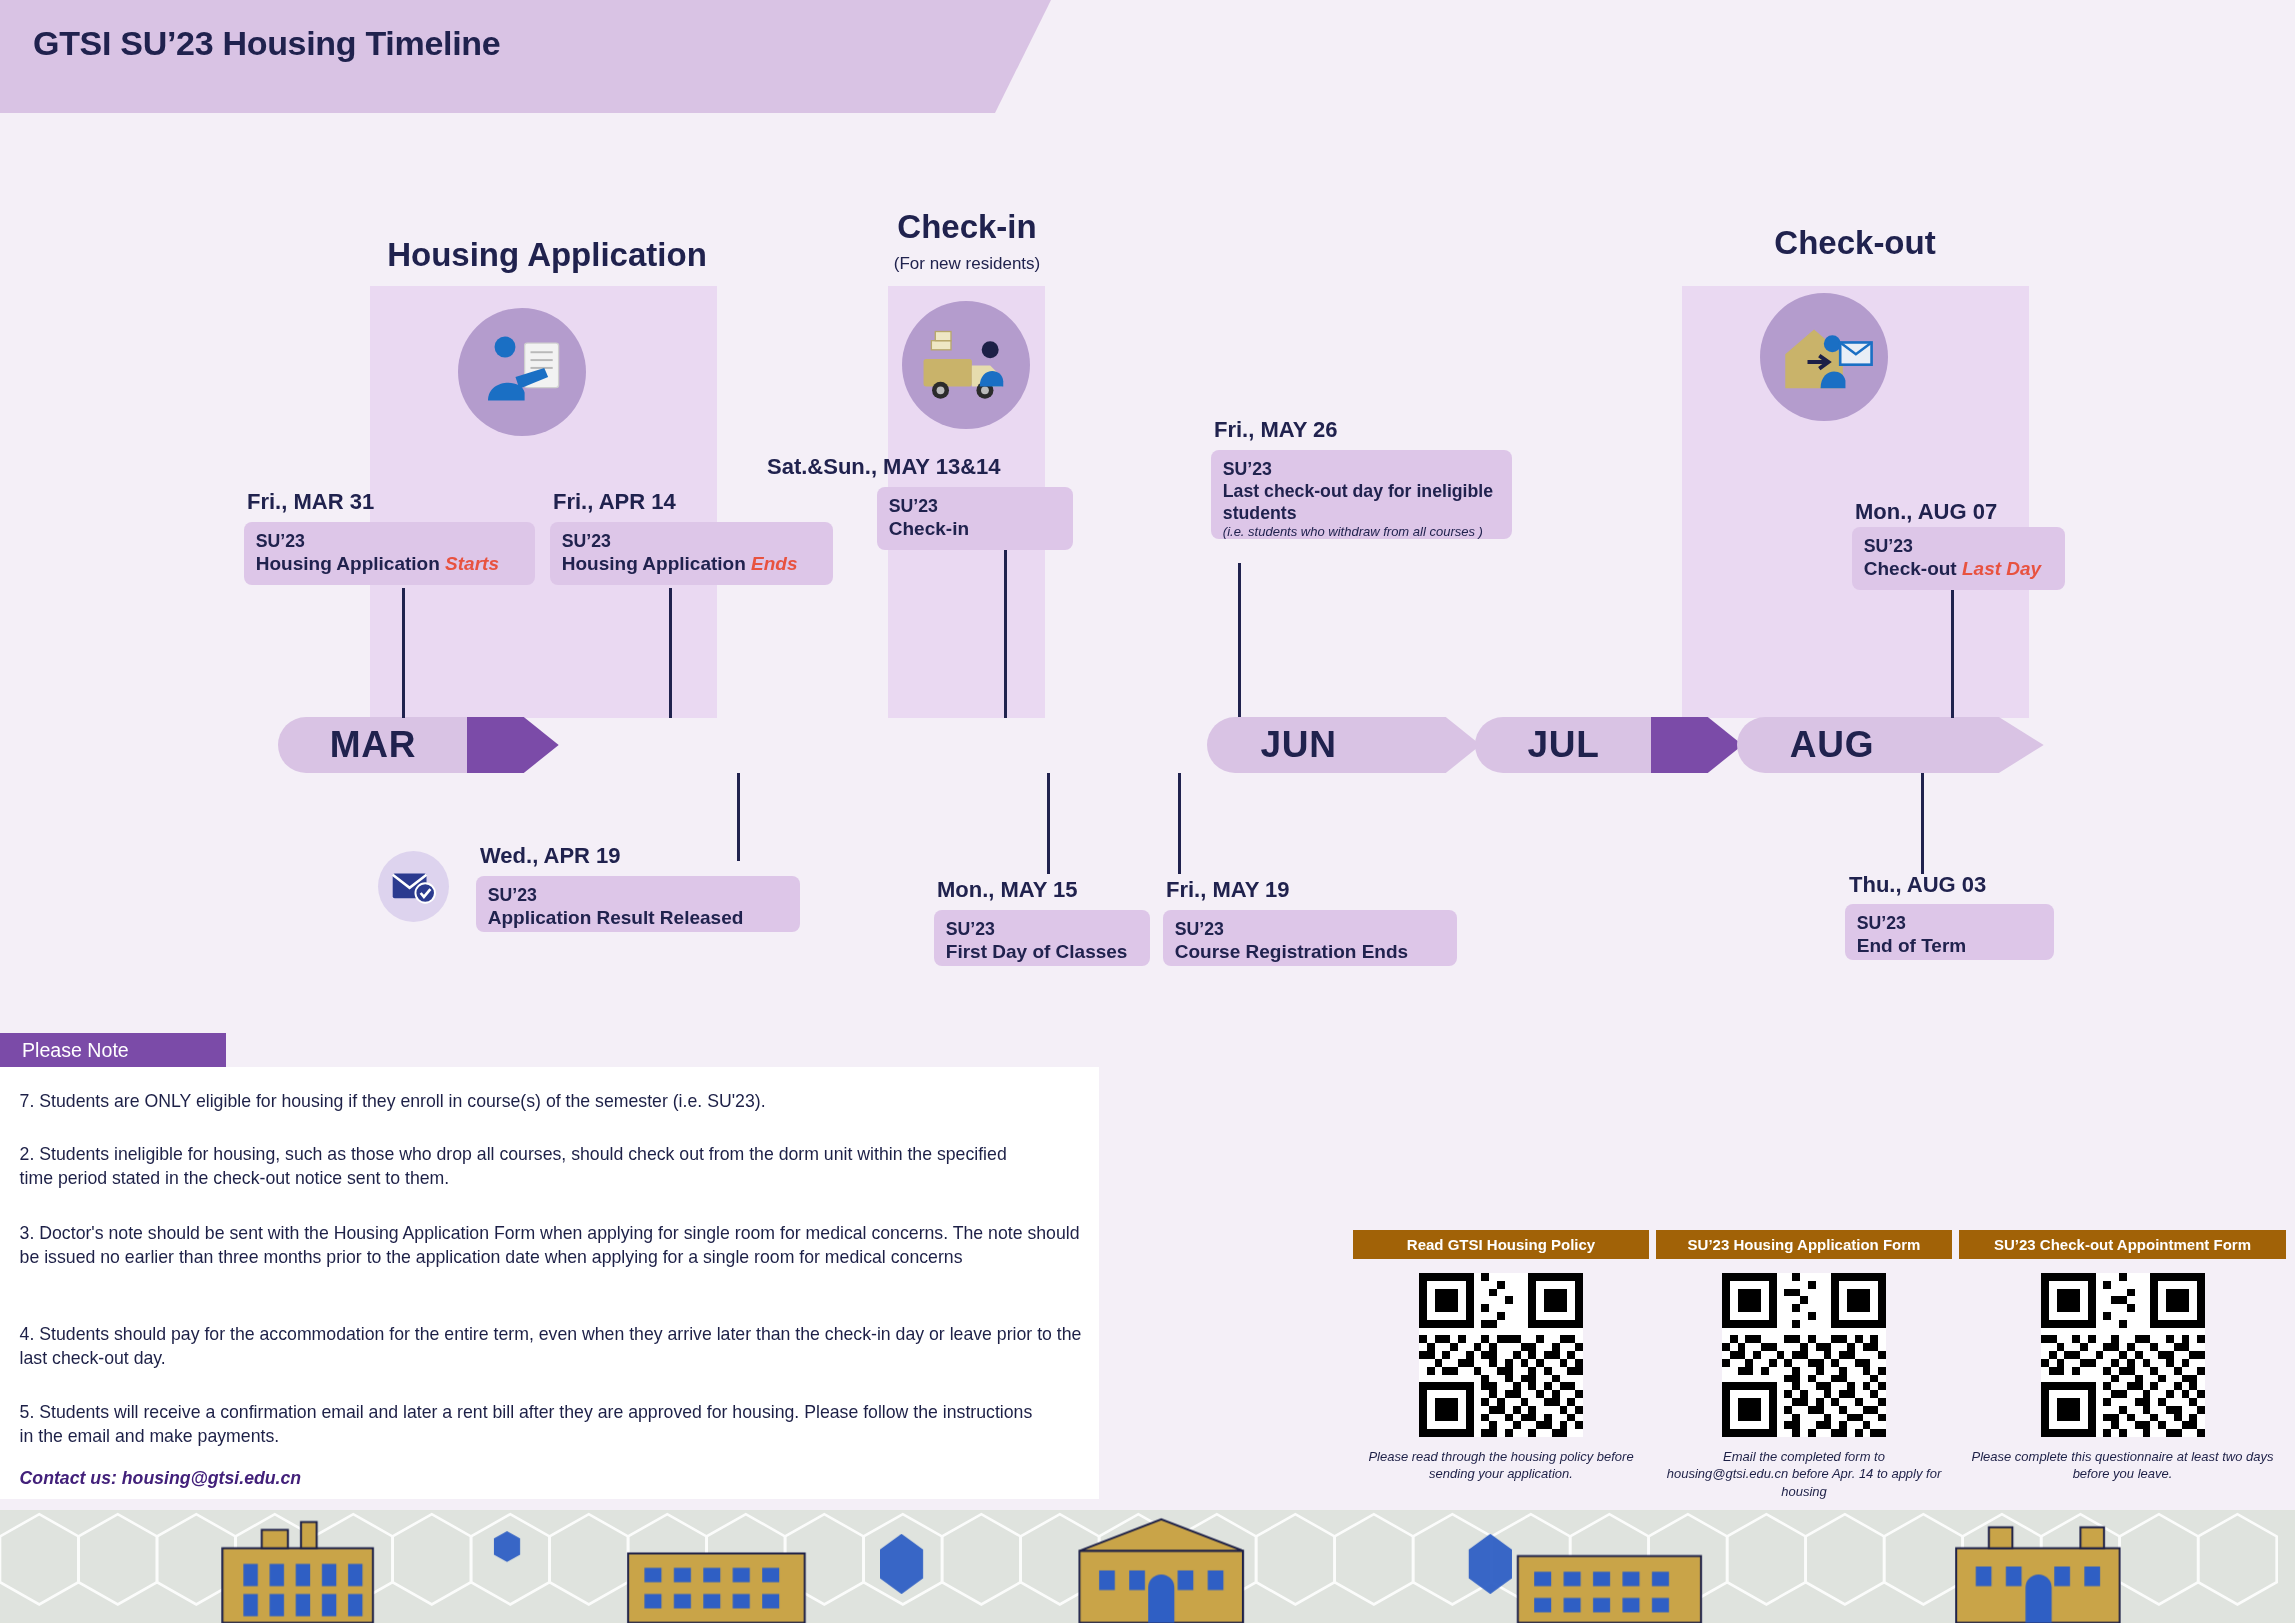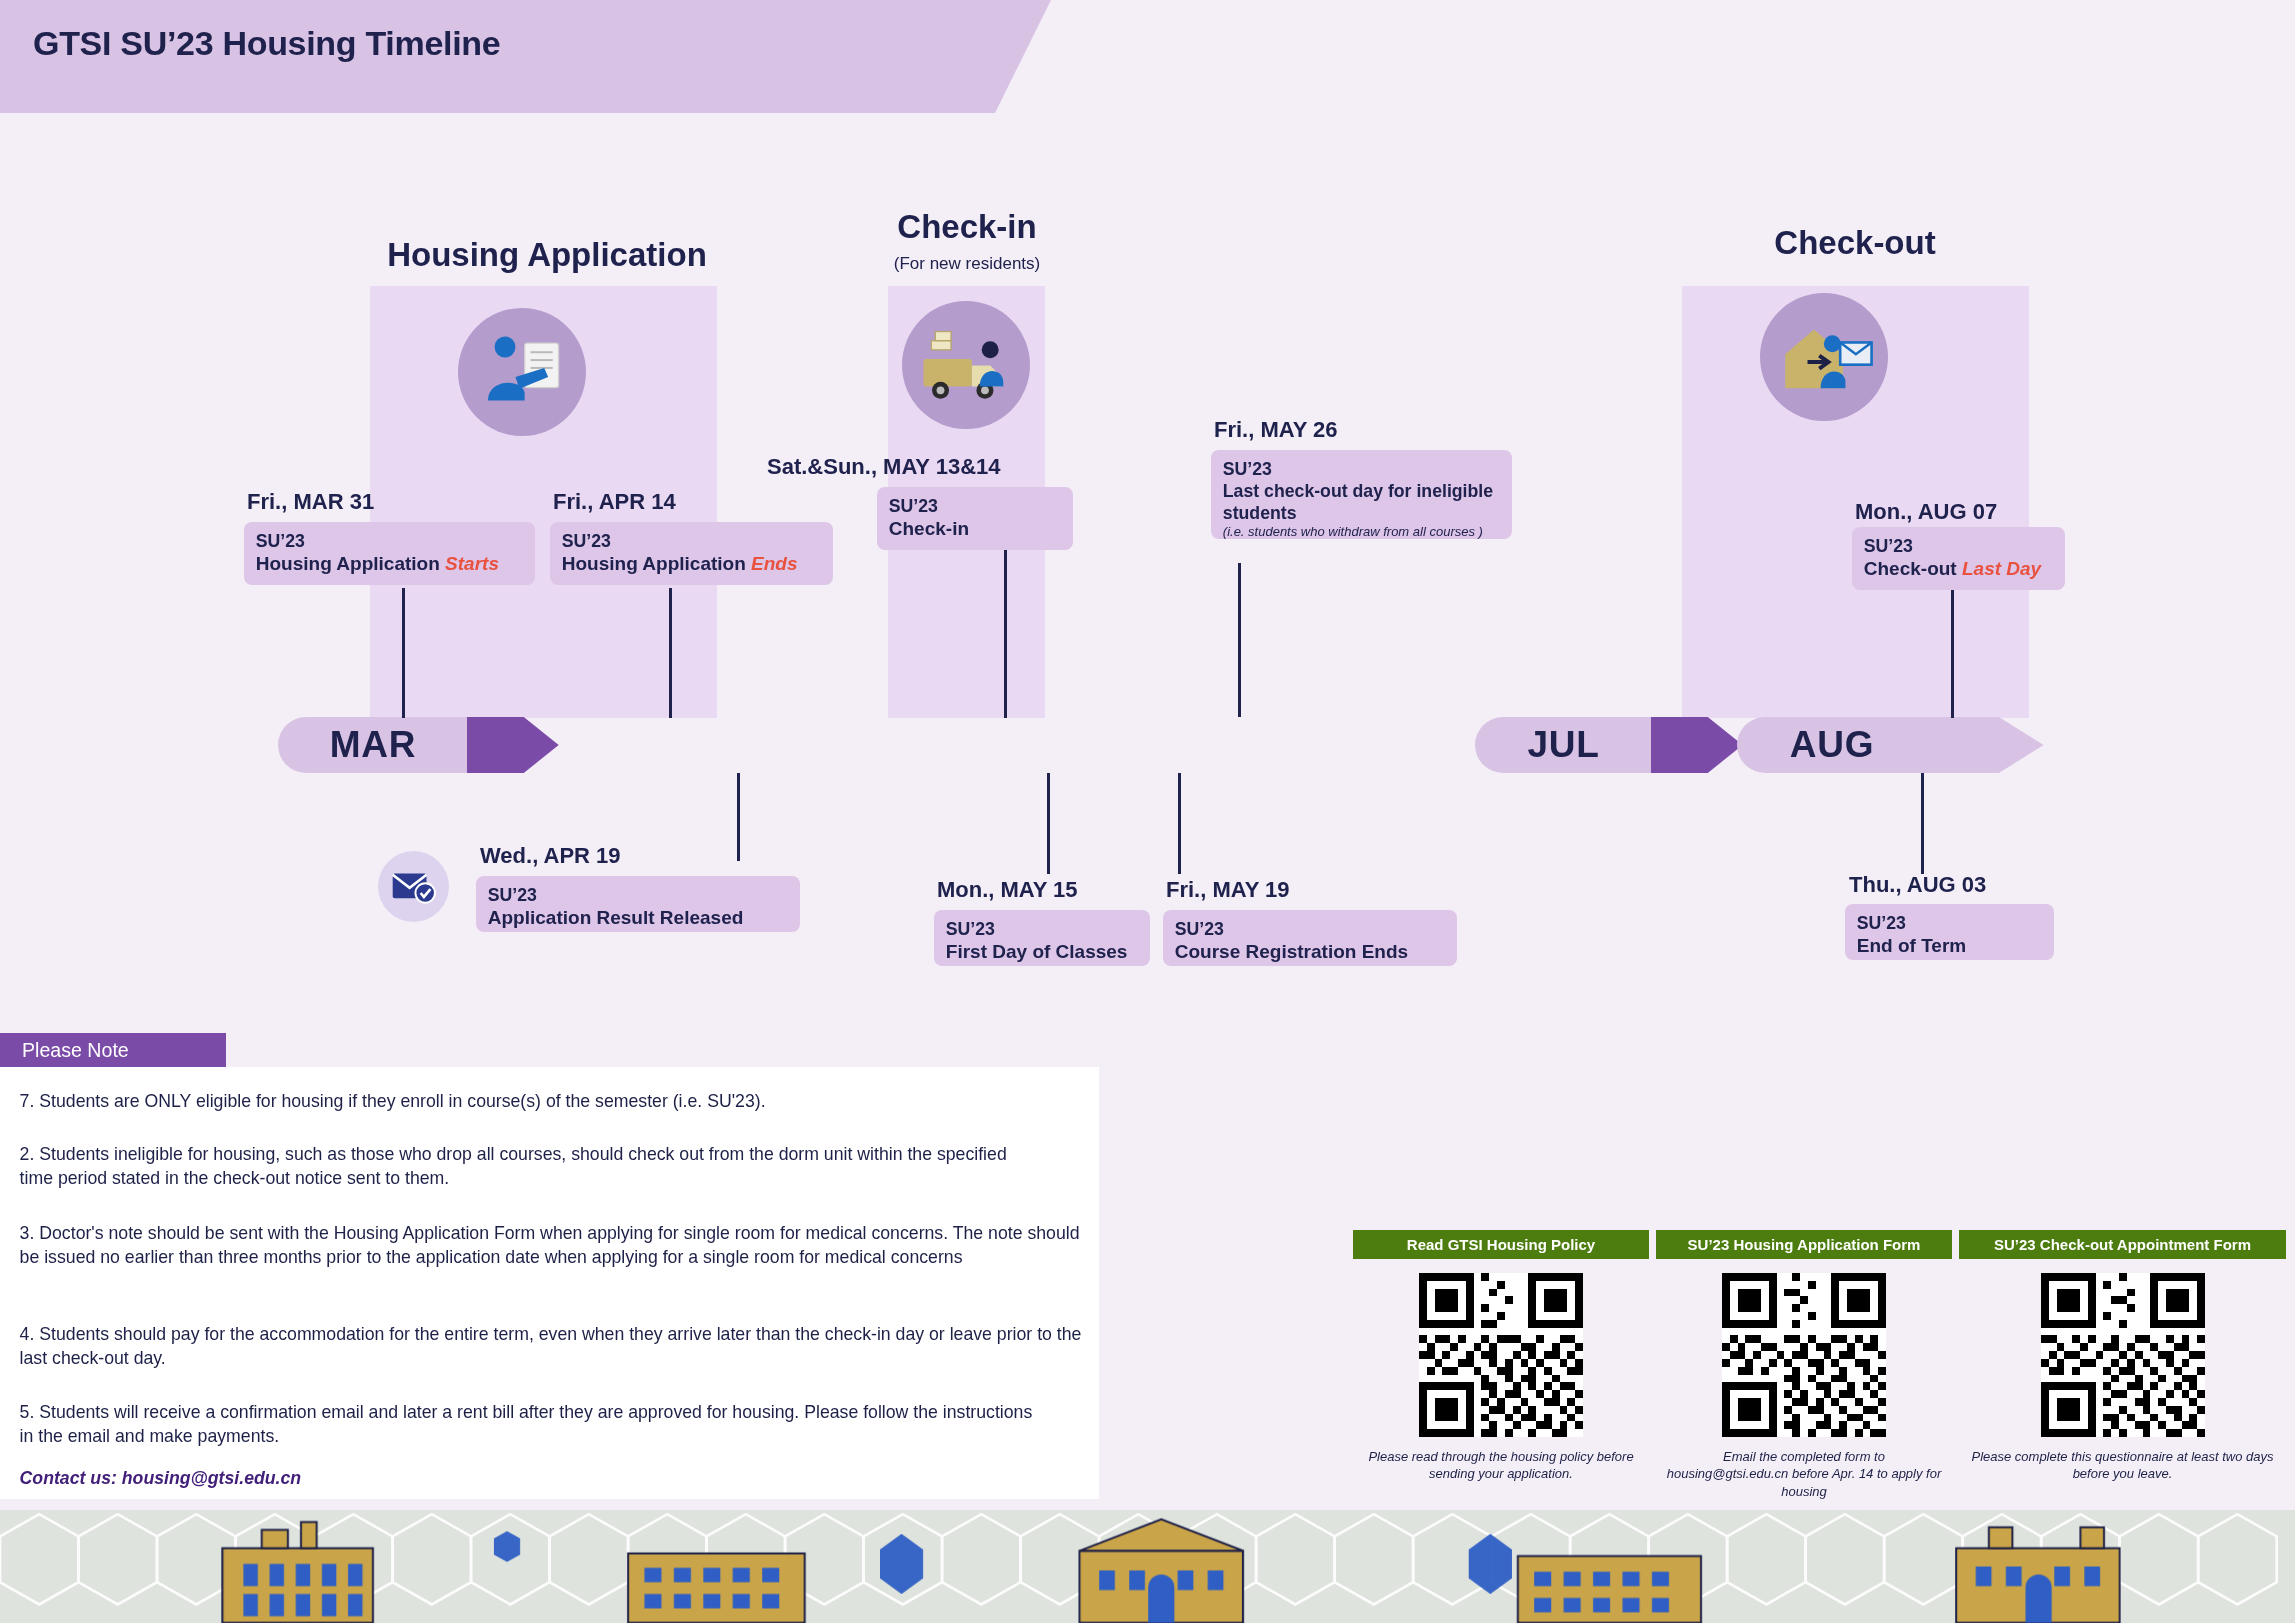--- a/index.html
+++ b/index.html
@@ -87,21 +87,21 @@
     position:absolute;font-size:17.7px;line-height:1.38;color:#1d2047;
   }
   #contact{
     position:absolute;left:19.6px;top:1468px;font-size:17.7px;font-weight:bold;
     font-style:italic;color:#42207a;
   }
 
   
   .qr-block{position:absolute;top:1230px;}
   .qr-header{
-    background:#4d7c0f;color:#fff;font-size:15px;font-weight:bold;
+    background:#a16207;color:#fff;font-size:15px;font-weight:bold;
     text-align:center;padding:5.9px 3.9px;box-sizing:border-box;white-space:nowrap;
   }
   .qr-img{margin:14.4px auto 0;display:block;}
   .qr-caption{
     margin-top:10.5px;text-align:center;font-size:13px;font-style:italic;
     color:#1d2047;line-height:1.35;padding:0 5.2px;
   }
 
   
   #footer-strip{
@@ -178,20 +178,24 @@
 
 <div id="timeline-bar">
 
   <div class="month-seg" style="left:0px;">
     <div class="month-body" style="width:190px;">MAR</div>
     <div class="month-arrow"></div>
   </div>
 
 
 
+  <div class="month-seg" style="left:929px;">
+    <div class="month-body" style="width:183px;">JUN</div>
+    <div class="month-arrow light"></div>
+  </div>
 
   <div class="month-seg" style="left:1197px;">
     <div class="month-body" style="width:177px;">JUL</div>
     <div class="month-arrow"></div>
   </div>
 
   <div class="month-seg" style="left:1459px;">
     <div class="month-body" style="width:190px;">AUG</div>
     <div class="month-arrow light" style="width:118px;border-radius:0 28px 28px 0;clip-path:polygon(0 0,62% 0,100% 50%,62% 100%,0 100%);"></div>
   </div>

